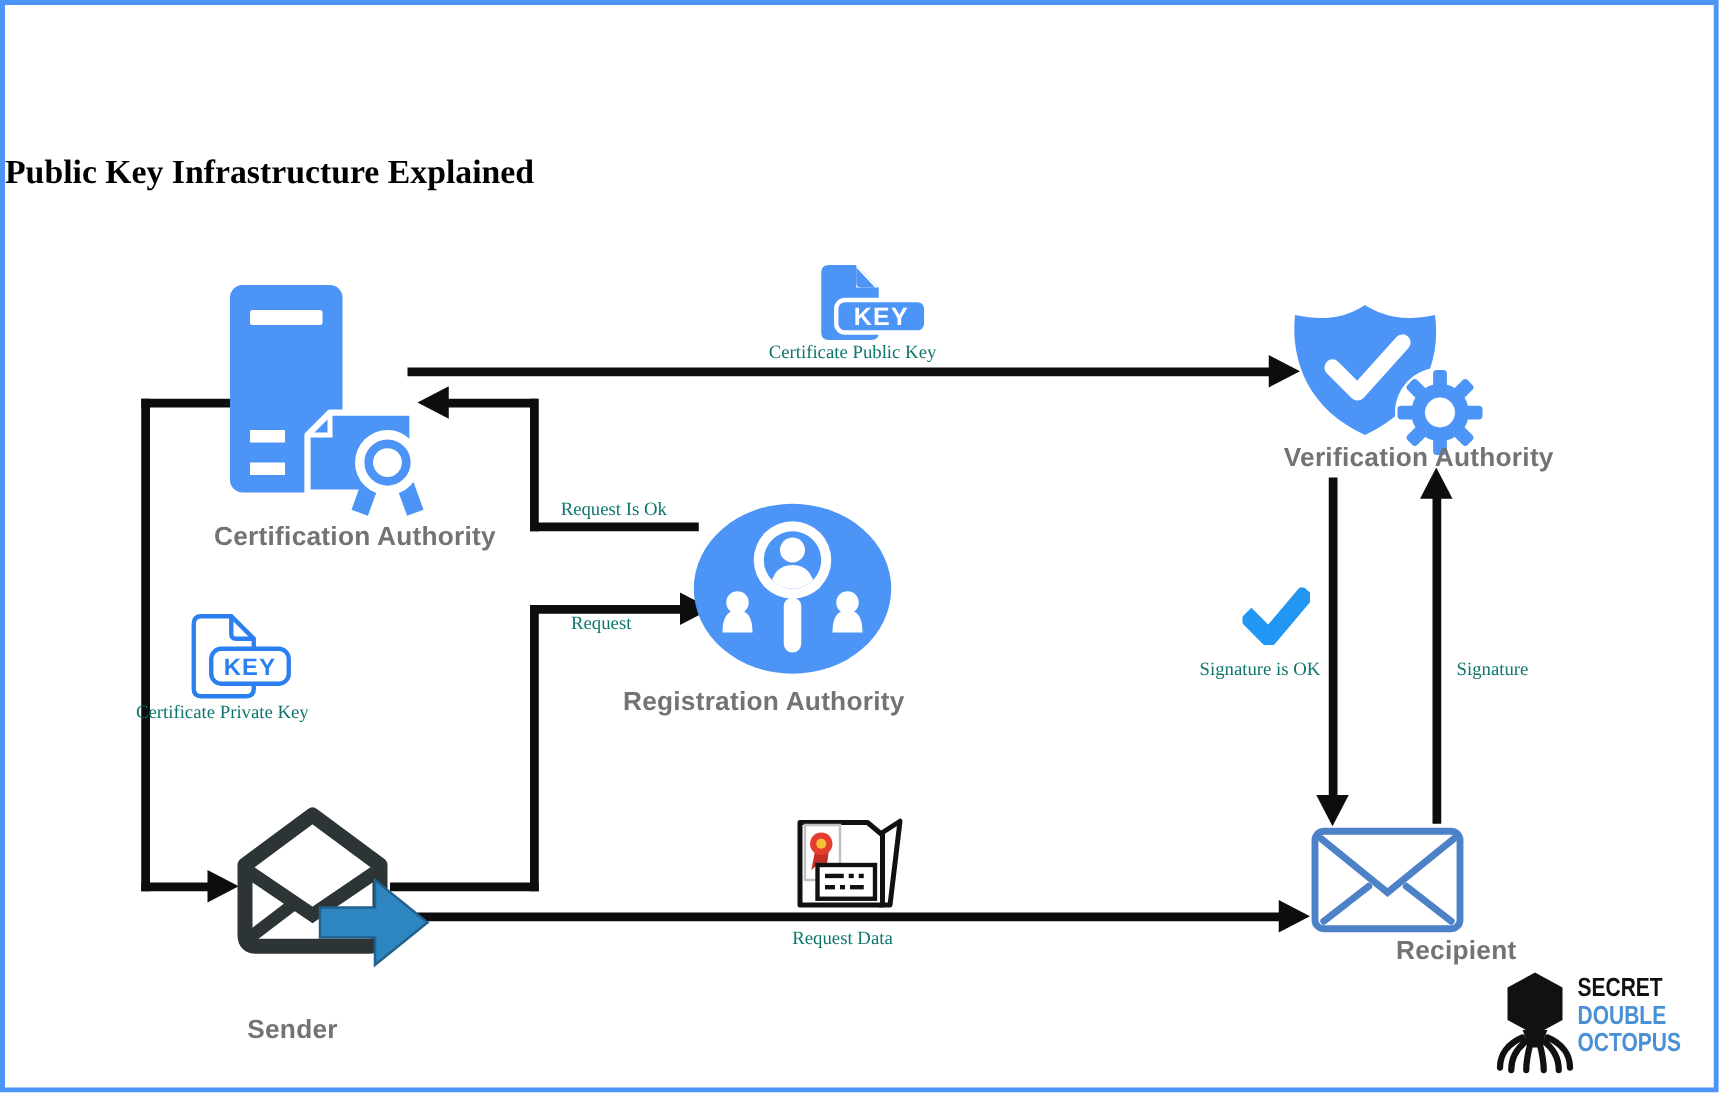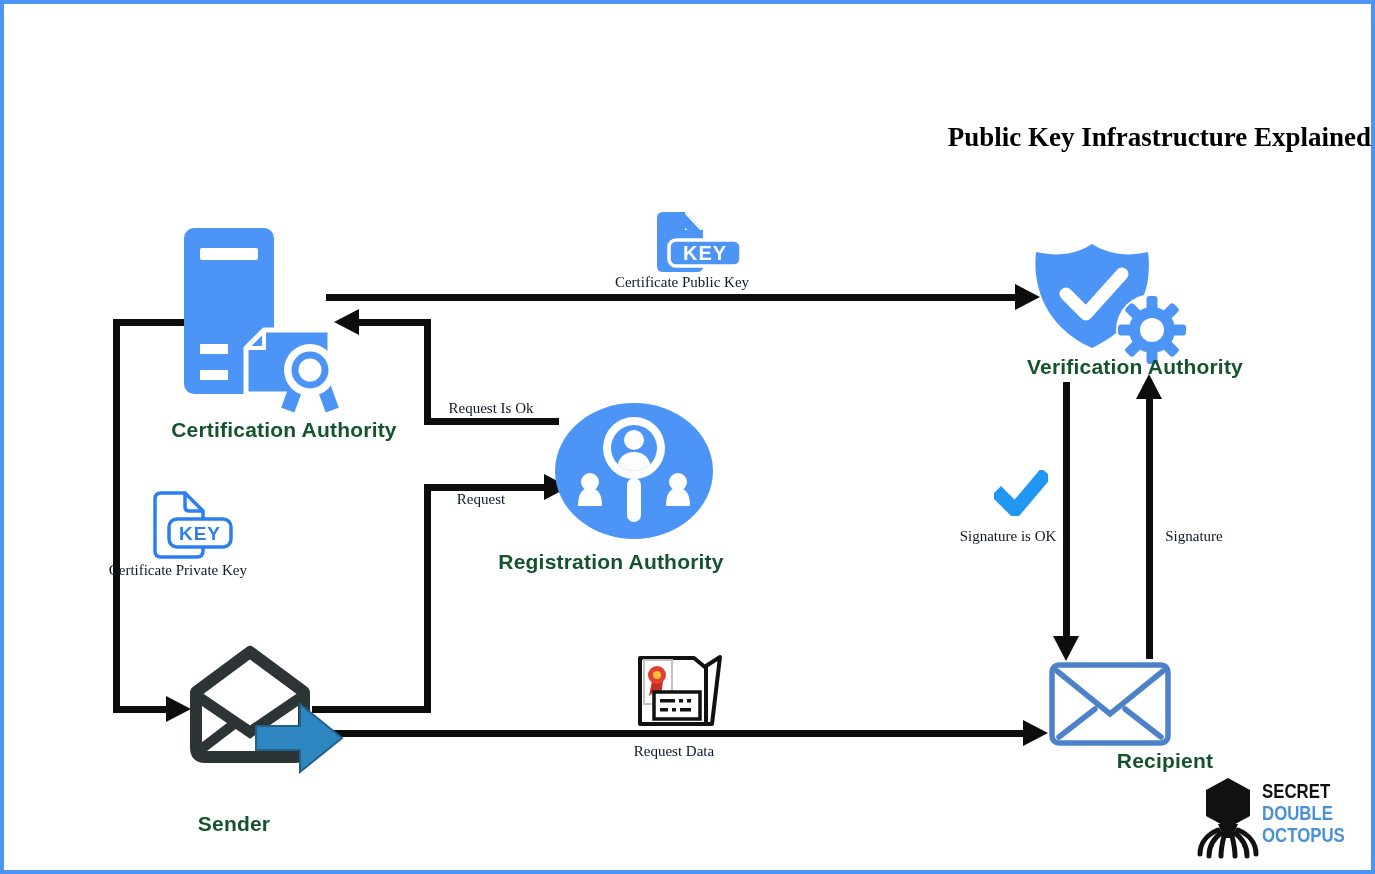--- a/index.html
+++ b/index.html
@@ -3,31 +3,31 @@
 <meta charset="utf-8">
 <style>
   html,body{margin:0;padding:0;background:#fff;}
   #canvas{
     position:relative;width:1375px;height:874px;background:#fff;
     border:4px solid #4d94f7;box-sizing:border-box;overflow:hidden;
     font-family:"Liberation Sans","DejaVu Sans",sans-serif;
   }
   .abs{position:absolute;}
   .title{
-    left:0;right:0;top:118px;text-align:right;
+    left:0;right:0;top:118px;text-align:left;
     font-family:"Liberation Serif","DejaVu Serif",serif;
     font-weight:bold;font-size:27px;color:#000;
   }
   .node-label{
-    font-weight:bold;font-size:21px;color:#14532d;text-align:center;
+    font-weight:bold;font-size:21px;color:#737373;text-align:center;
     letter-spacing:.2px;
   }
   .edge-label{
     font-family:"Liberation Serif","DejaVu Serif",serif;
-    font-size:15px;color:#0f172a;text-align:center;white-space:nowrap;
+    font-size:15px;color:#0f766e;text-align:center;white-space:nowrap;
   }
   .line{position:absolute;background:#0d0d0d;}
   .ah{position:absolute;width:0;height:0;}
   .ah-right{border-top:13px solid transparent;border-bottom:13px solid transparent;border-left:25px solid #0d0d0d;}
   .ah-left{border-top:13px solid transparent;border-bottom:13px solid transparent;border-right:25px solid #0d0d0d;}
   .ah-down{border-left:13px solid transparent;border-right:13px solid transparent;border-top:25px solid #0d0d0d;}
   .ah-up{border-left:13px solid transparent;border-right:13px solid transparent;border-bottom:25px solid #0d0d0d;}
   svg text{font-family:"Liberation Sans","DejaVu Sans",sans-serif;font-weight:bold;}
   .logo-text{line-height:22px;font-weight:bold;font-size:21px;
     transform:scaleX(.8);transform-origin:left top;white-space:nowrap;}

